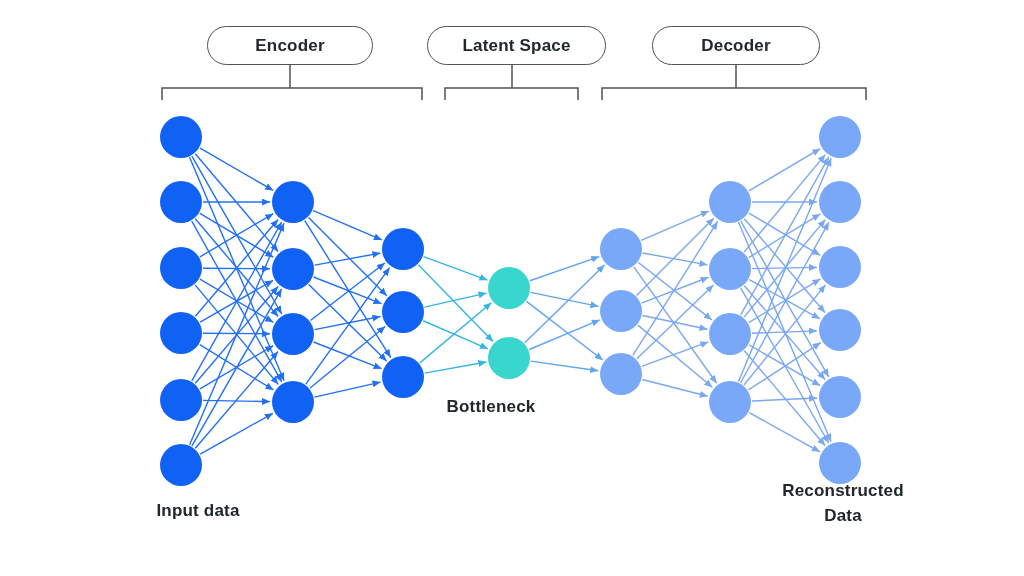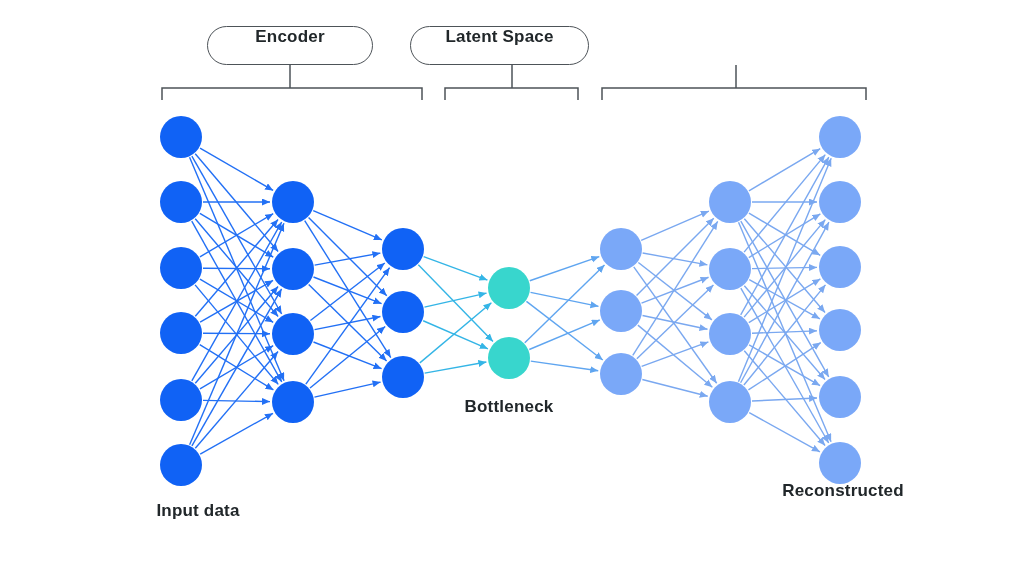--- a/index.html
+++ b/index.html
@@ -8,37 +8,37 @@
     width:1024px;height:576px;
     background:#ffffff;
     overflow:hidden;
     font-family:"Liberation Sans", sans-serif;
   }
   .pill{
     position:absolute;
     box-sizing:border-box;
     border:1.5px solid #4d5358;
     border-radius:20px;
-    display:flex;justify-content:center;
+    display:flex;align-items:center;justify-content:center;
     font-size:17px;font-weight:600;color:#21272a;
     background:#ffffff;
     letter-spacing:0.2px;
   }
   .pill-encoder{left:207px;top:26px;width:166px;height:39px;}
-  .pill-latent{left:410px;top:26px;width:179px;height:39px;}
+  .pill-latent{left:427px;top:26px;width:179px;height:39px;}
   .pill-decoder{left:652px;top:26px;width:168px;height:39px;}
   .caption{
     position:absolute;
     text-align:center;
     color:#21272a;
     font-size:17px;font-weight:600;
     line-height:22px;
     letter-spacing:0.2px;
   }
-  .caption-bottleneck{left:399px;top:396px;width:220px;}
+  .caption-bottleneck{left:381px;top:396px;width:220px;}
   .caption-input{left:113px;top:500px;width:170px;text-align:center;}
   .caption-output{left:753px;top:478px;width:180px;line-height:25px;}
   #net-svg{position:absolute;left:0;top:0;}
 </style>
 </head>
 <body>
 
 <div class="stage">
 
   <svg id="net-svg" width="1024" height="576" viewBox="0 0 1024 576">
@@ -181,26 +181,30 @@
         <circle cx="840" cy="463" r="21" fill="#7aa8f8"></circle>
       </g>
     </svg>
 
   <div class="pill pill-encoder">
     <span>Encoder</span>
   </div>
   <div class="pill pill-latent">
     <span>Latent Space</span>
   </div>
+  <div class="pill pill-decoder">
+    <span>Decoder</span>
+  </div>
 
   <div class="caption caption-bottleneck">
     <div>Bottleneck</div>
   </div>
 
   <div class="caption caption-input">
     <div>Input data</div>
   </div>
 
   <div class="caption caption-output">
     <div>Reconstructed</div>
+    <div>Data</div>
   </div>
 
 </div>
 
 </body></html>

